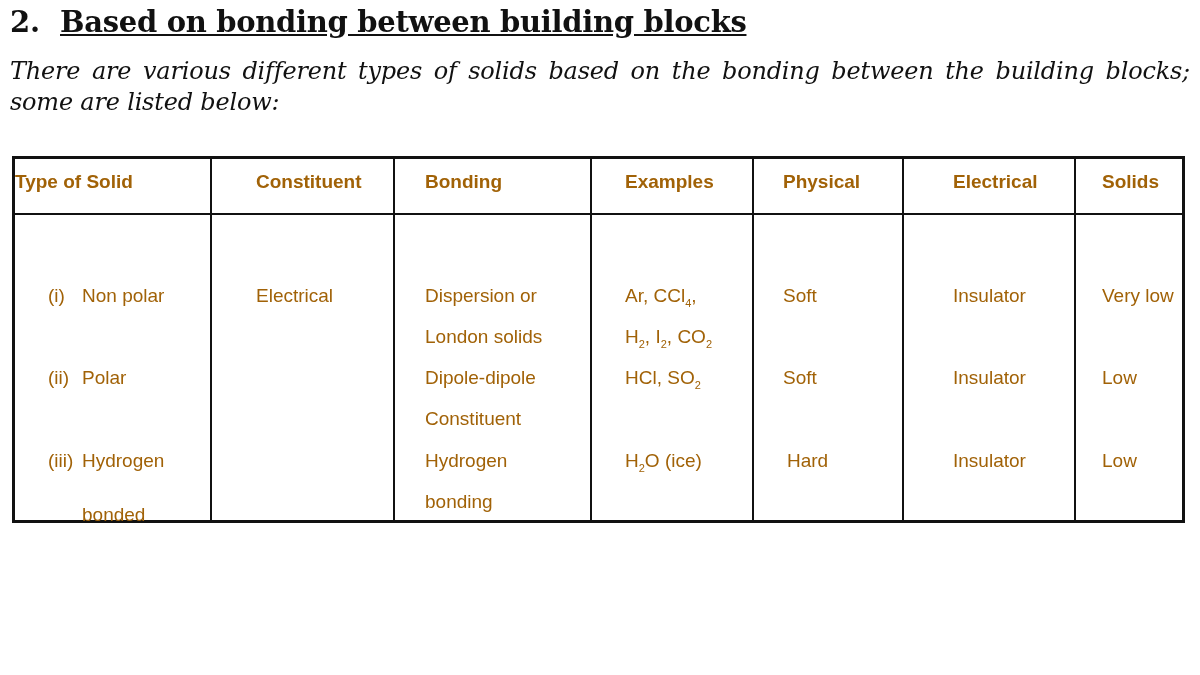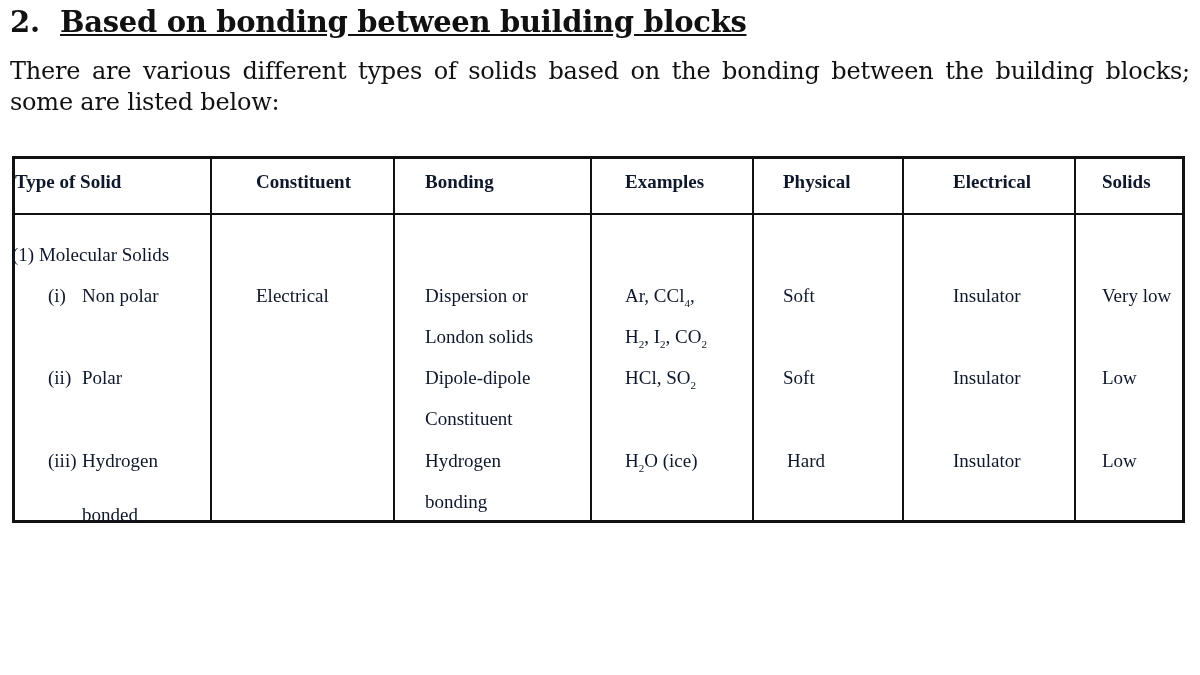--- a/index.html
+++ b/index.html
@@ -36,32 +36,33 @@
     left: 10px;
     top: 56px;
     width: 1180px;
     margin: 0;
     font-family: "DejaVu Serif", serif;
     font-size: 24px;
     line-height: 31px;
     text-align: justify;
     text-align-last: left;
     letter-spacing: -0.2px;
+    font-style: italic;
   }
   .sheet {
     position: absolute;
     left: 12px;
     top: 156px;
     width: 1173px;
     height: 367px;
     border: 3px solid #111;
     box-sizing: border-box;
-    font-family: Liberation Serif, serif;
+    font-family: Liberation Sans, sans-serif;
     font-size: 19px;
-    color: #0f172a;
+    color: #a16207;
   }
   .vline {
     position: absolute;
     top: 0;
     bottom: 0;
     width: 2px;
     background: #111;
   }
   .hline {
     position: absolute;
@@ -104,21 +105,20 @@
   <div class="hline"></div>
 
   <div class="th" style="left:0px">Type of Solid</div>
   <div class="th" style="left:241px">Constituent</div>
   <div class="th" style="left:410px">Bonding</div>
   <div class="th" style="left:610px">Examples</div>
   <div class="th" style="left:768px">Physical</div>
   <div class="th" style="left:938px">Electrical</div>
   <div class="th" style="left:1087px">Solids</div>
 
-  <div class="cell" style="left:-3px; top:85px">(1) Molecular Solids</div>
 
   <div class="cell" style="left:33px; top:126px">(i)</div>
   <div class="cell" style="left:67px; top:126px">Non polar</div>
   <div class="cell" style="left:241px; top:126px">Electrical</div>
   <div class="cell" style="left:410px; top:126px">Dispersion or</div>
   <div class="cell" style="left:410px; top:167px">London solids</div>
   <div class="cell" style="left:610px; top:126px"><span>Ar, CCl</span><sub>4</sub><span>,</span></div>
   <div class="cell" style="left:610px; top:167px"><span>H</span><sub>2</sub><span>, I</span><sub>2</sub><span>, CO</span><sub>2</sub></div>
   <div class="cell" style="left:768px; top:126px">Soft</div>
   <div class="cell" style="left:938px; top:126px">Insulator</div>

